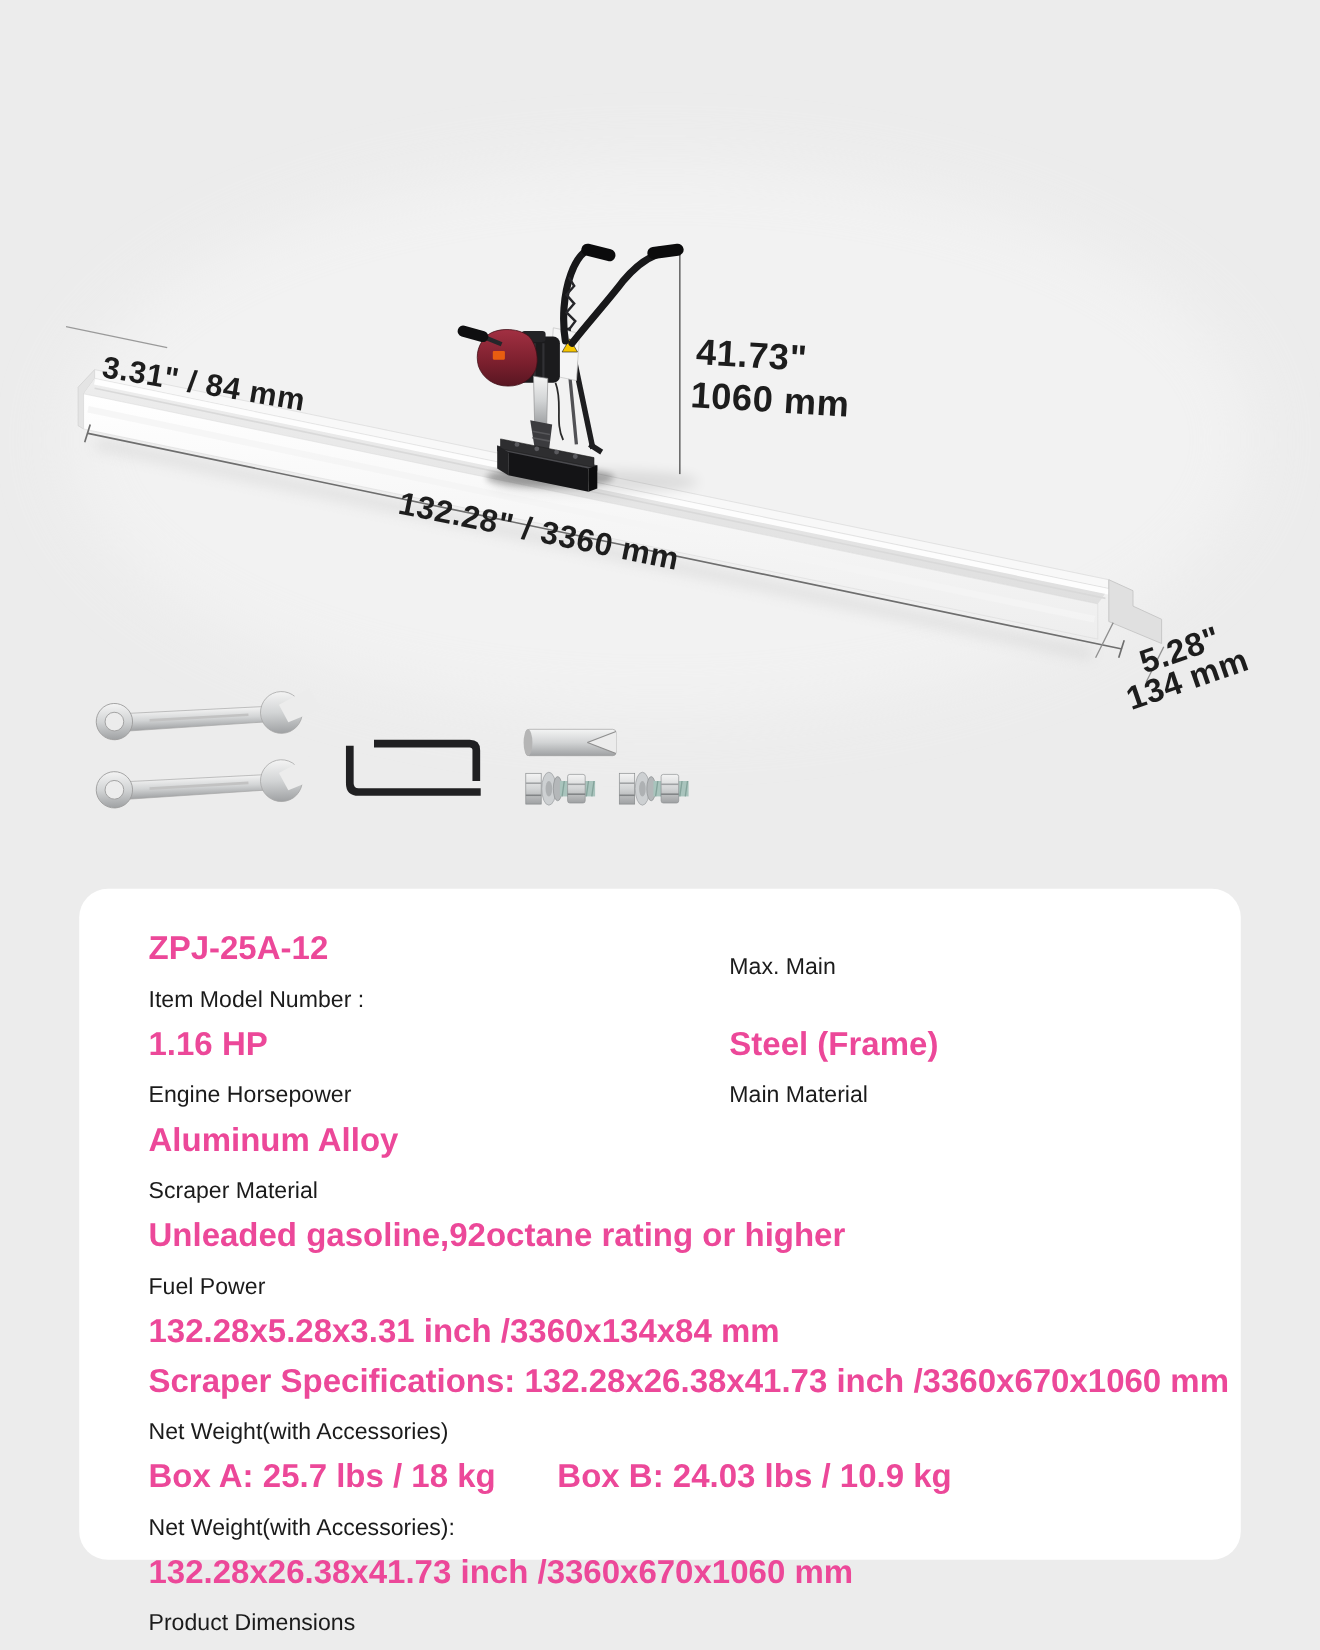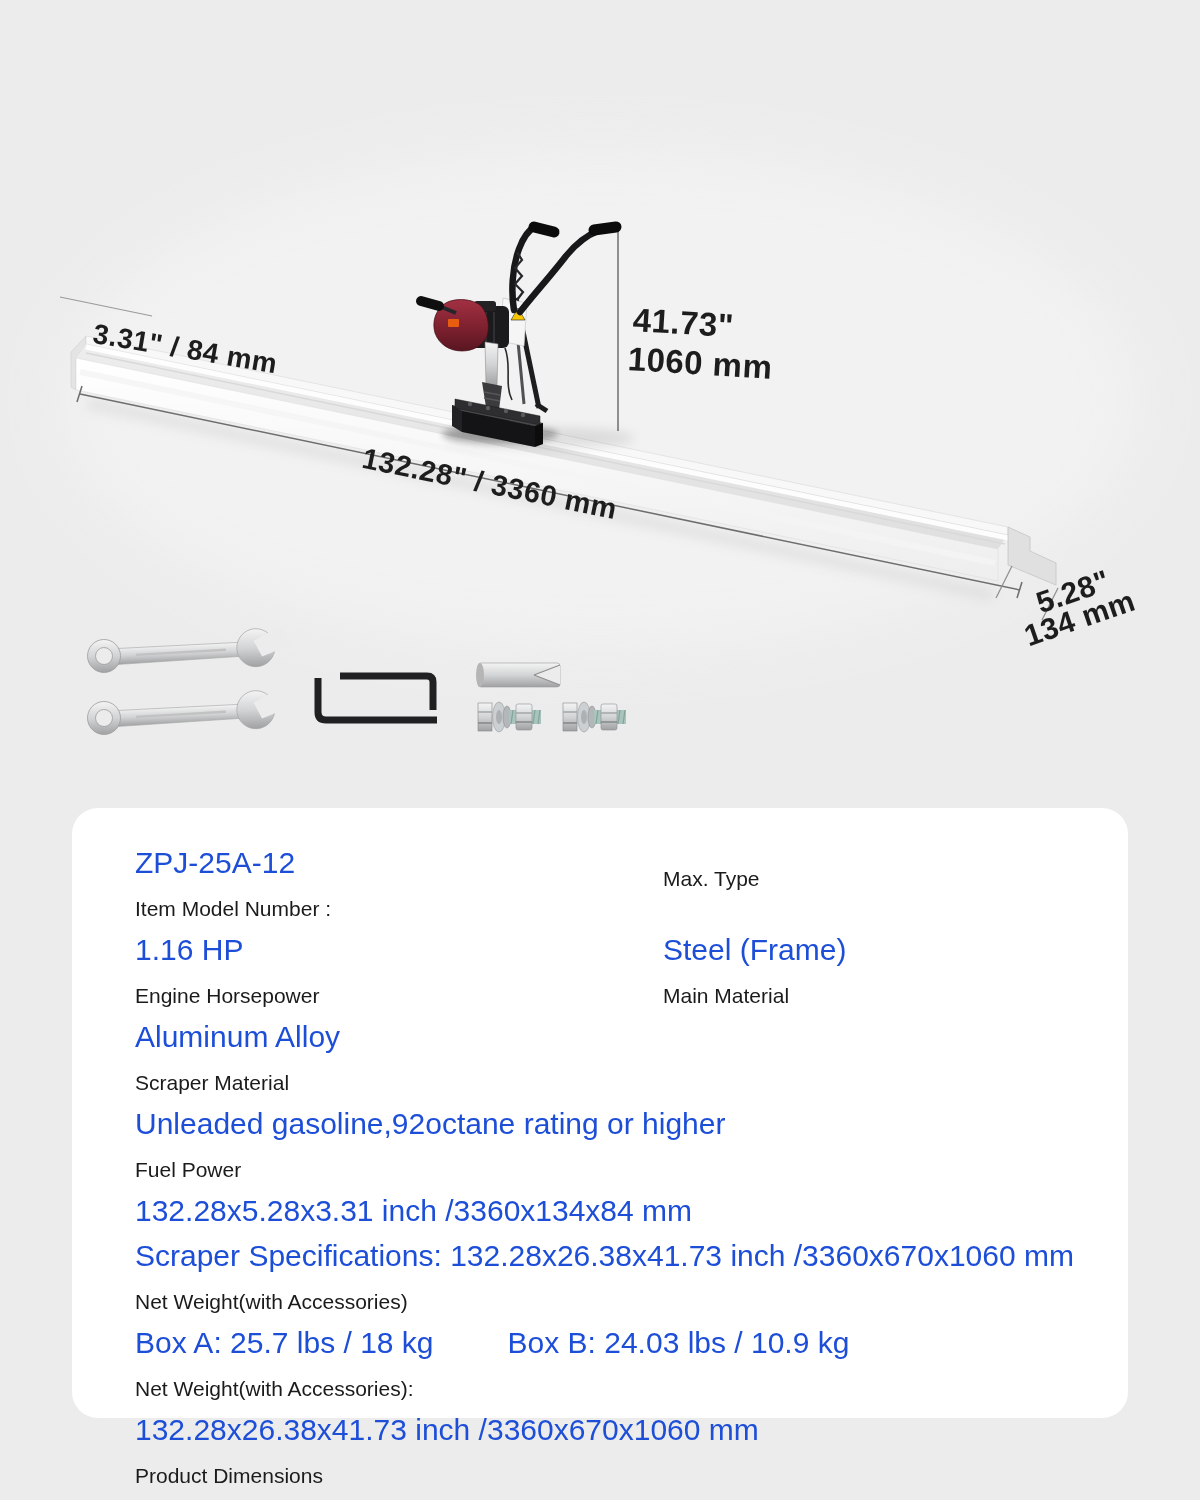--- a/index.html
+++ b/index.html
@@ -19,23 +19,23 @@
   .dim-width-in{left:1032px;top:588px;font-size:30px;transform:rotate(-19deg);}
   .dim-width-mm{left:1020px;top:621px;font-size:30px;transform:rotate(-19deg);}
 
   .spec-panel{
     position:absolute;left:72px;top:808px;width:1056px;height:610px;
     background:#ffffff;border-radius:26px;box-sizing:border-box;
     padding:40px 30px 0 63px;
   }
   .grid{display:grid;grid-template-columns:528px 1fr;}
   .cell{margin-bottom:15px;}
-  .val{font-size:30px;line-height:30px;font-weight:400;color:#1d4ed8;white-space:nowrap;}
+  .val{font-size:30px;line-height:30px;font-weight:700;color:#ec4899;white-space:nowrap;}
   .lab{font-size:21px;line-height:22px;color:#1b1b1b;margin-top:20px;white-space:nowrap;}
-  .boxb{margin-left:74px;}
+  .boxb{margin-left:56px;}
 </style>
 </head>
 <body>
 
 <div class="canvas">
 
   <svg class="hero-art" width="1200" height="790" viewBox="0 0 1200 790">
     <defs>
       <linearGradient id="metalV" x1="0" y1="0" x2="0" y2="1">
         <stop offset="0" stop-color="#f4f4f4"></stop>
@@ -208,21 +208,21 @@
   <div class="dim dim-width-in">5.28"</div>
   <div class="dim dim-width-mm">134 mm</div>
 
   <section class="spec-panel">
     <div class="grid">
       <div class="cell">
         <div class="val">ZPJ-25A-12</div>
         <div class="lab">Item Model Number :</div>
       </div>
       <div class="cell">
-        <div class="lab">Max. Type</div>
+        <div class="lab">Max. Main</div>
       </div>
       <div class="cell">
         <div class="val">1.16 HP</div>
         <div class="lab">Engine Horsepower</div>
       </div>
       <div class="cell">
         <div class="val">Steel (Frame)</div>
         <div class="lab">Main Material</div>
       </div>
       <div class="cell">

